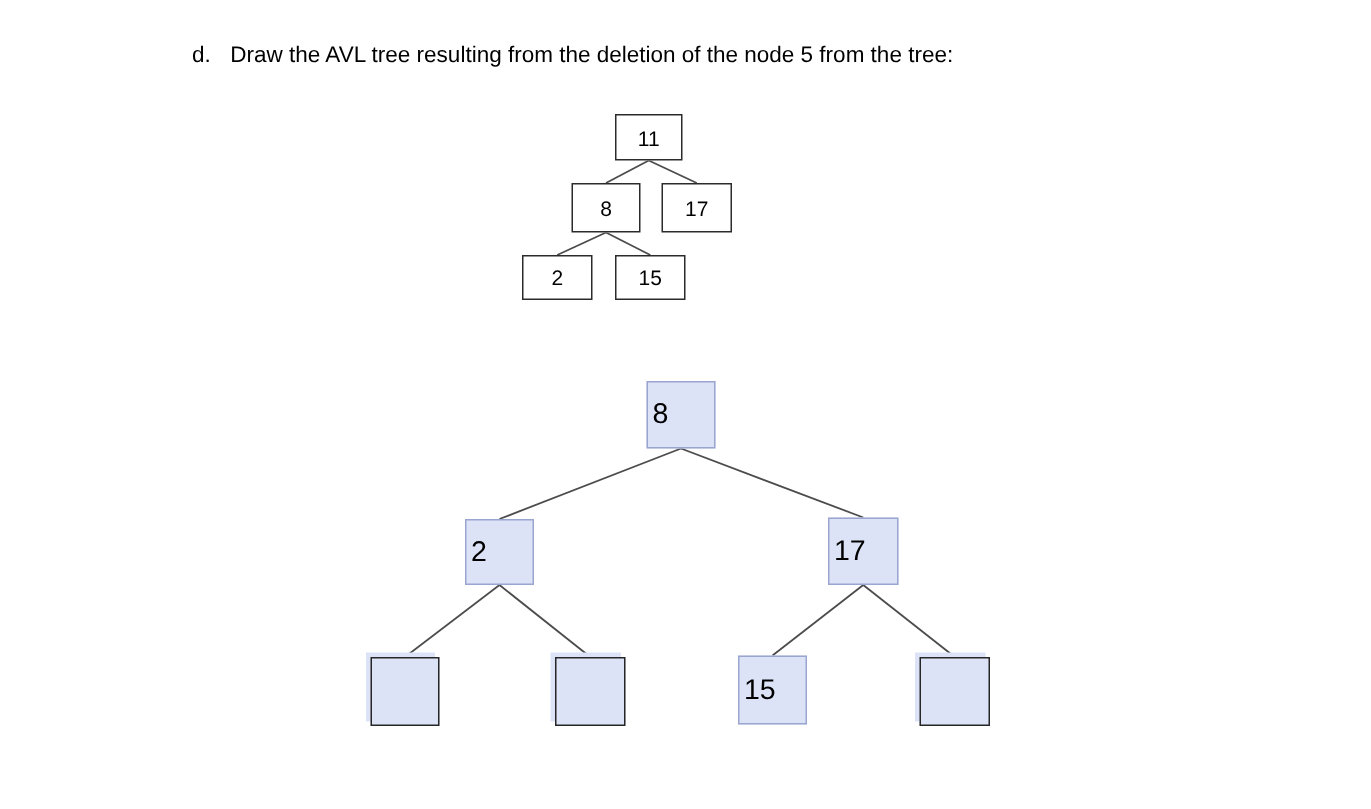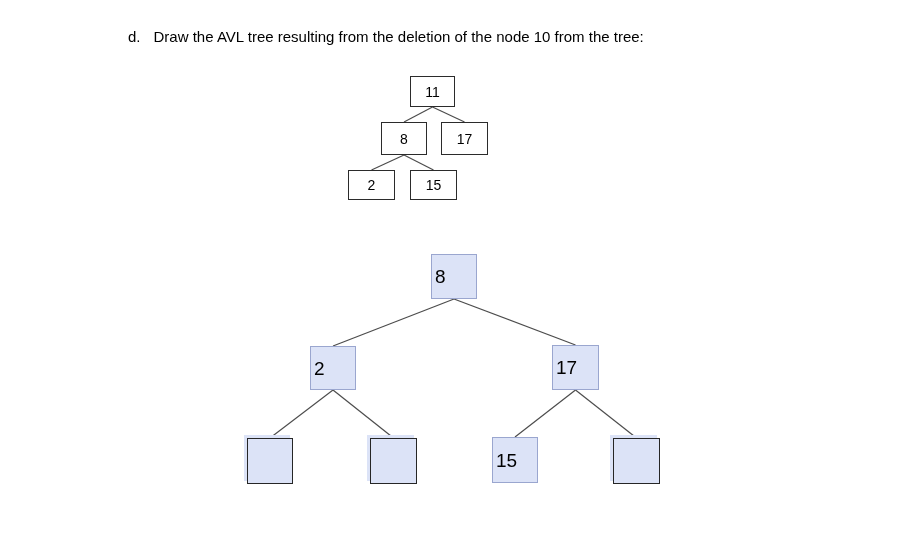--- a/index.html
+++ b/index.html
@@ -62,21 +62,21 @@
     border: 1px solid var(--empty-border, #262626);
     box-shadow: -3px -3px 0 0 var(--big-fill, #dce3f7);
   }
 </style>
 </head>
 <body>
 
 <div class="page">
   <div class="question">
     <span class="q-label">d.</span>
-    <span>Draw the AVL tree resulting from the deletion of the node 10 from the tree:</span>
+    <span>Draw the AVL tree resulting from the deletion of the node 5 from the tree:</span>
   </div>
 
   <div class="tree-layer">
     <svg viewBox="0 0 914 539" xmlns="http://www.w3.org/2000/svg">
         <line x1="432.5" y1="107" x2="404" y2="122"></line>
         <line x1="432.5" y1="107" x2="464.5" y2="122"></line>
         <line x1="404" y1="155" x2="371.5" y2="170"></line>
         <line x1="404" y1="155" x2="433.5" y2="170"></line>
       </svg>
   <div class="node small-node" style="left: 410px; top: 76px; width: 45px; height: 31px;">11</div>

